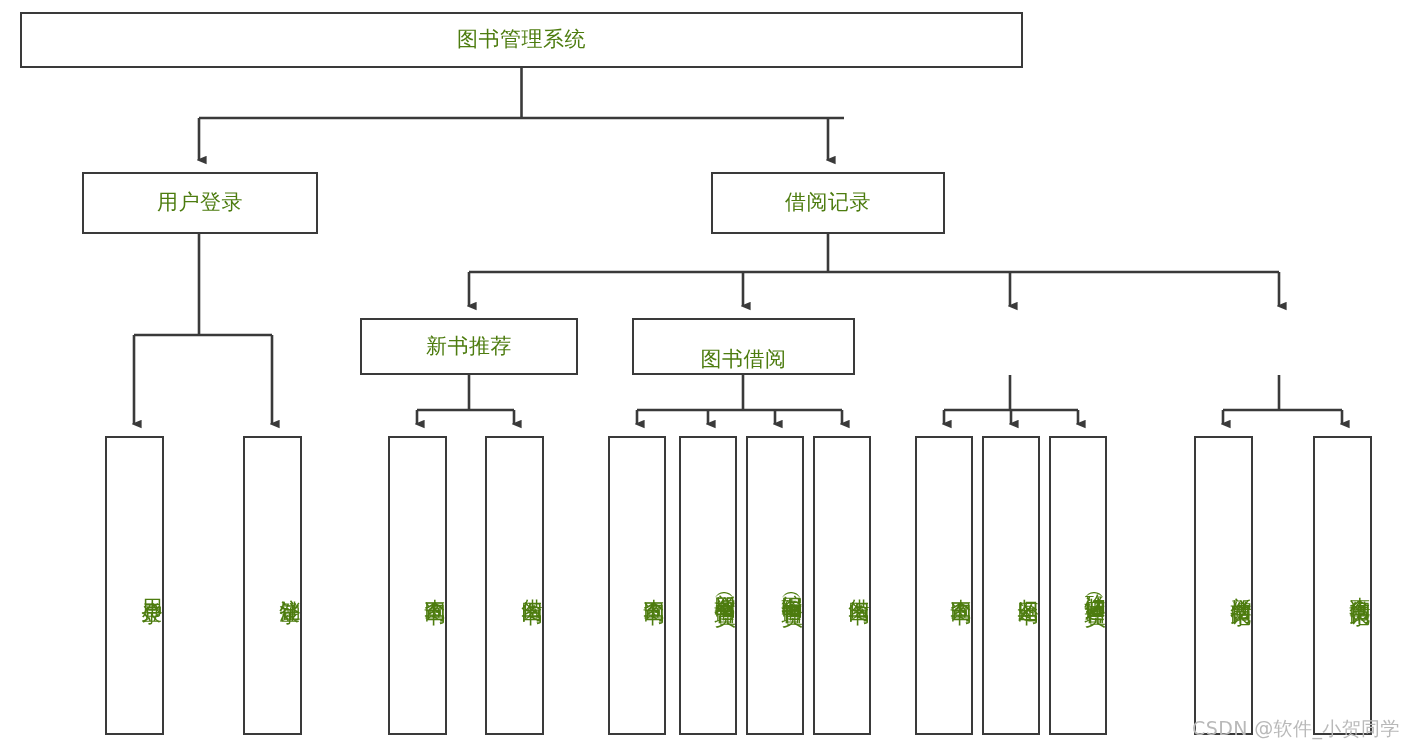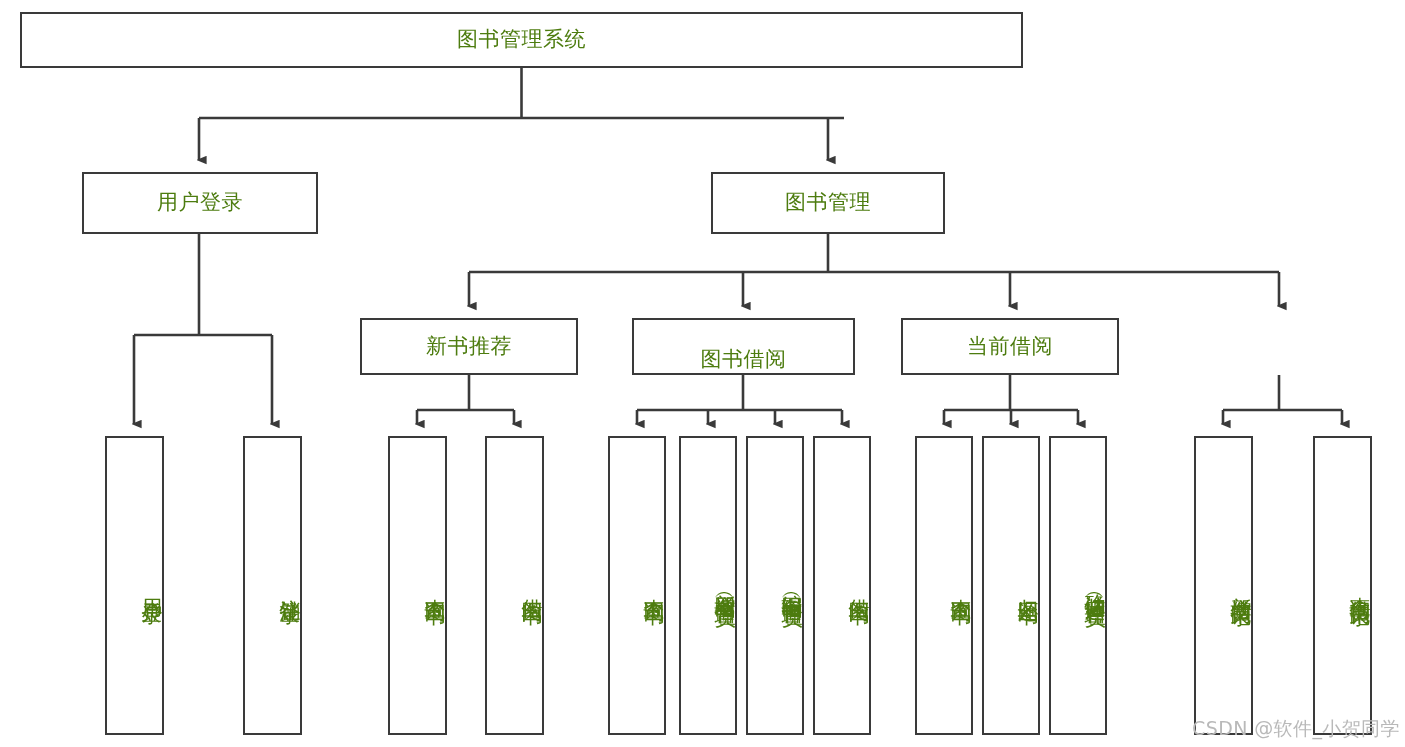--- a/index.html
+++ b/index.html
@@ -120,34 +120,31 @@
 
   <div class="node-box node-h" style="left:20px; top:12px; width:1003px; height:56px;">
     <span>图书管理系统</span>
   </div>
 
   <div class="node-box node-h" style="left:82px; top:172px; width:236px; height:62px;">
     <span>用户登录</span>
   </div>
 
   <div class="node-box node-h" style="left:711px; top:172px; width:234px; height:62px;">
-    <span>图书管理</span>
+    <span>借阅记录</span>
   </div>
 
   <div class="node-box node-h" style="left:360px; top:318px; width:218px; height:57px;">
     <span>新书推荐</span>
   </div>
 
   <div class="node-box node-h" style="left:632px; top:318px; width:223px; height:57px;align-items:flex-end;">
     <span>图书借阅</span>
   </div>
 
-  <div class="node-box node-h" style="left:901px; top:318px; width:218px; height:57px;">
-    <span>当前借阅</span>
-  </div>
 
 
   <div class="node-box node-v" style="left:105px; top:436px; width:59px; height:299px;">
     <span>用户登录</span>
   </div>
 
   <div class="node-box node-v" style="left:243px; top:436px; width:59px; height:299px;">
     <span>注销登录</span>
   </div>
 

